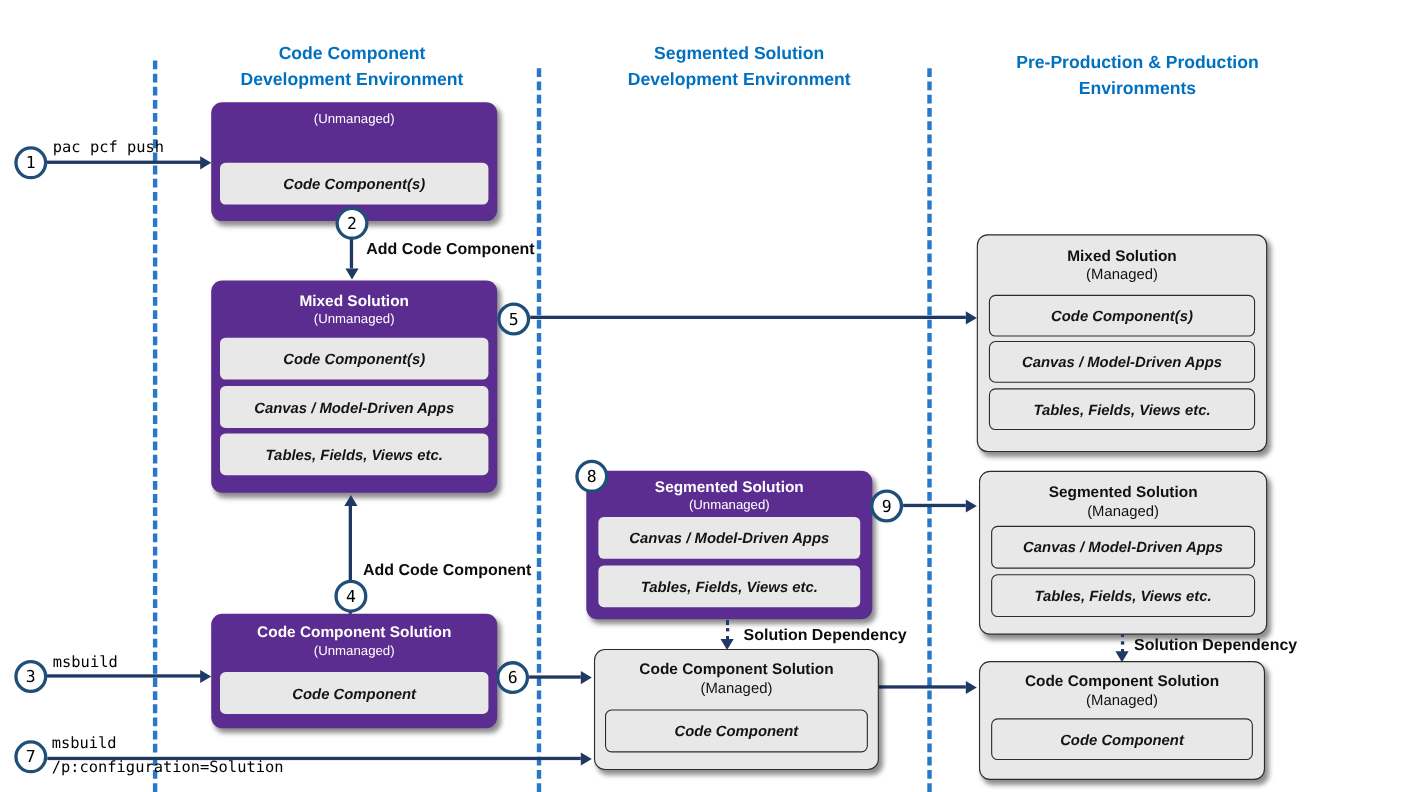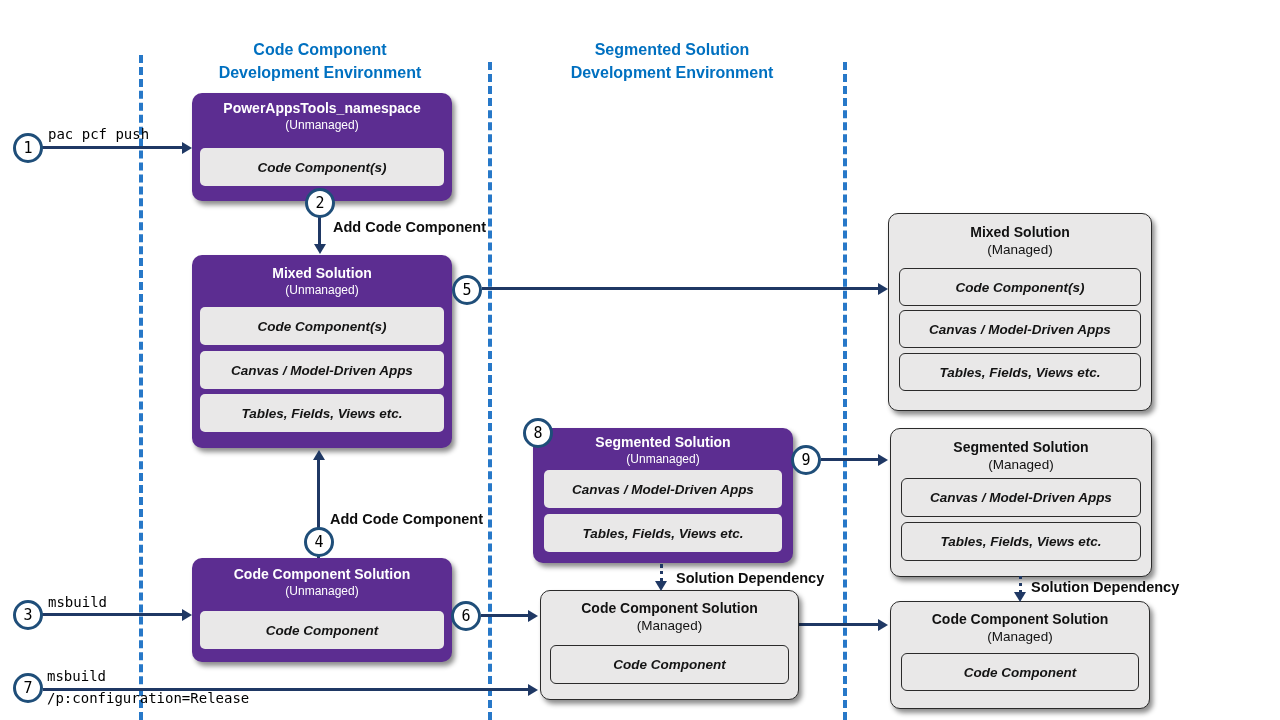--- a/index.html
+++ b/index.html
@@ -55,20 +55,24 @@
   <div class="divider" style="left:843px;top:62px;height:658px"></div>
 
   <div class="colhead" style="left:170px;top:38px;width:300px">
     <span>Code Component</span><br>
     <span>Development Environment</span>
   </div>
   <div class="colhead" style="left:522px;top:38px;width:300px">
     <span>Segmented Solution</span><br>
     <span>Development Environment</span>
   </div>
+  <div class="colhead" style="left:884px;top:46px;width:300px">
+    <span>Pre-Production &amp; Production</span><br>
+    <span>Environments</span>
+  </div>
 
   <div class="sh-h" style="left:42px;top:146px;width:142px"></div>
   <div class="ah ah-r" style="left:182px;top:142px"></div>
 
   <div class="sh-v" style="left:318px;top:216px;height:28px"></div>
   <div class="ah ah-d" style="left:314px;top:244px"></div>
 
   <div class="sh-h" style="left:42px;top:613px;width:142px"></div>
   <div class="ah ah-r" style="left:182px;top:609px"></div>
 
@@ -91,21 +95,20 @@
   <div class="ah ah-r" style="left:878px;top:619px"></div>
 
   <div class="sh-vd" style="left:660px;top:564px;height:18px"></div>
   <div class="ah ah-d" style="left:655px;top:581px"></div>
 
   <div class="sh-vd" style="left:1019px;top:576px;height:17px"></div>
   <div class="ah ah-d" style="left:1014px;top:592px"></div>
 
   <div class="pbox" style="left:192px;top:93px;width:260px;height:108px">
     <div class="btitle" style="top:7px">
-      <span class="t1">PowerAppsTools_namespace</span>
       <span class="t2">(Unmanaged)</span>
     </div>
     <div class="row" style="left:8px;top:55px;width:244px;height:38px">Code Component(s)</div>
   </div>
 
   <div class="pbox" style="left:192px;top:255px;width:260px;height:193px">
     <div class="btitle" style="top:10px">
       <span class="t1">Mixed Solution</span>
       <span class="t2">(Unmanaged)</span>
     </div>
@@ -172,19 +175,19 @@
   <div class="step" style="left:304px;top:527px">4</div>
   <div class="step" style="left:452px;top:275px">5</div>
   <div class="step" style="left:451px;top:601px">6</div>
   <div class="step" style="left:13px;top:673px">7</div>
   <div class="step" style="left:523px;top:418px">8</div>
   <div class="step" style="left:791px;top:445px">9</div>
 
   <div class="mlabel" style="left:48px;top:126px">pac pcf push</div>
   <div class="mlabel" style="left:48px;top:594px">msbuild</div>
   <div class="mlabel" style="left:47px;top:668px">msbuild</div>
-  <div class="mlabel" style="left:47px;top:690px">/p:configuration=Release</div>
+  <div class="mlabel" style="left:47px;top:690px">/p:configuration=Solution</div>
   <div class="blabel" style="left:333px;top:219px">Add Code Component</div>
   <div class="blabel" style="left:330px;top:511px">Add Code Component</div>
   <div class="blabel" style="left:676px;top:570px">Solution Dependency</div>
   <div class="blabel" style="left:1031px;top:579px">Solution Dependency</div>
 
 </div>
 
 </body></html>

